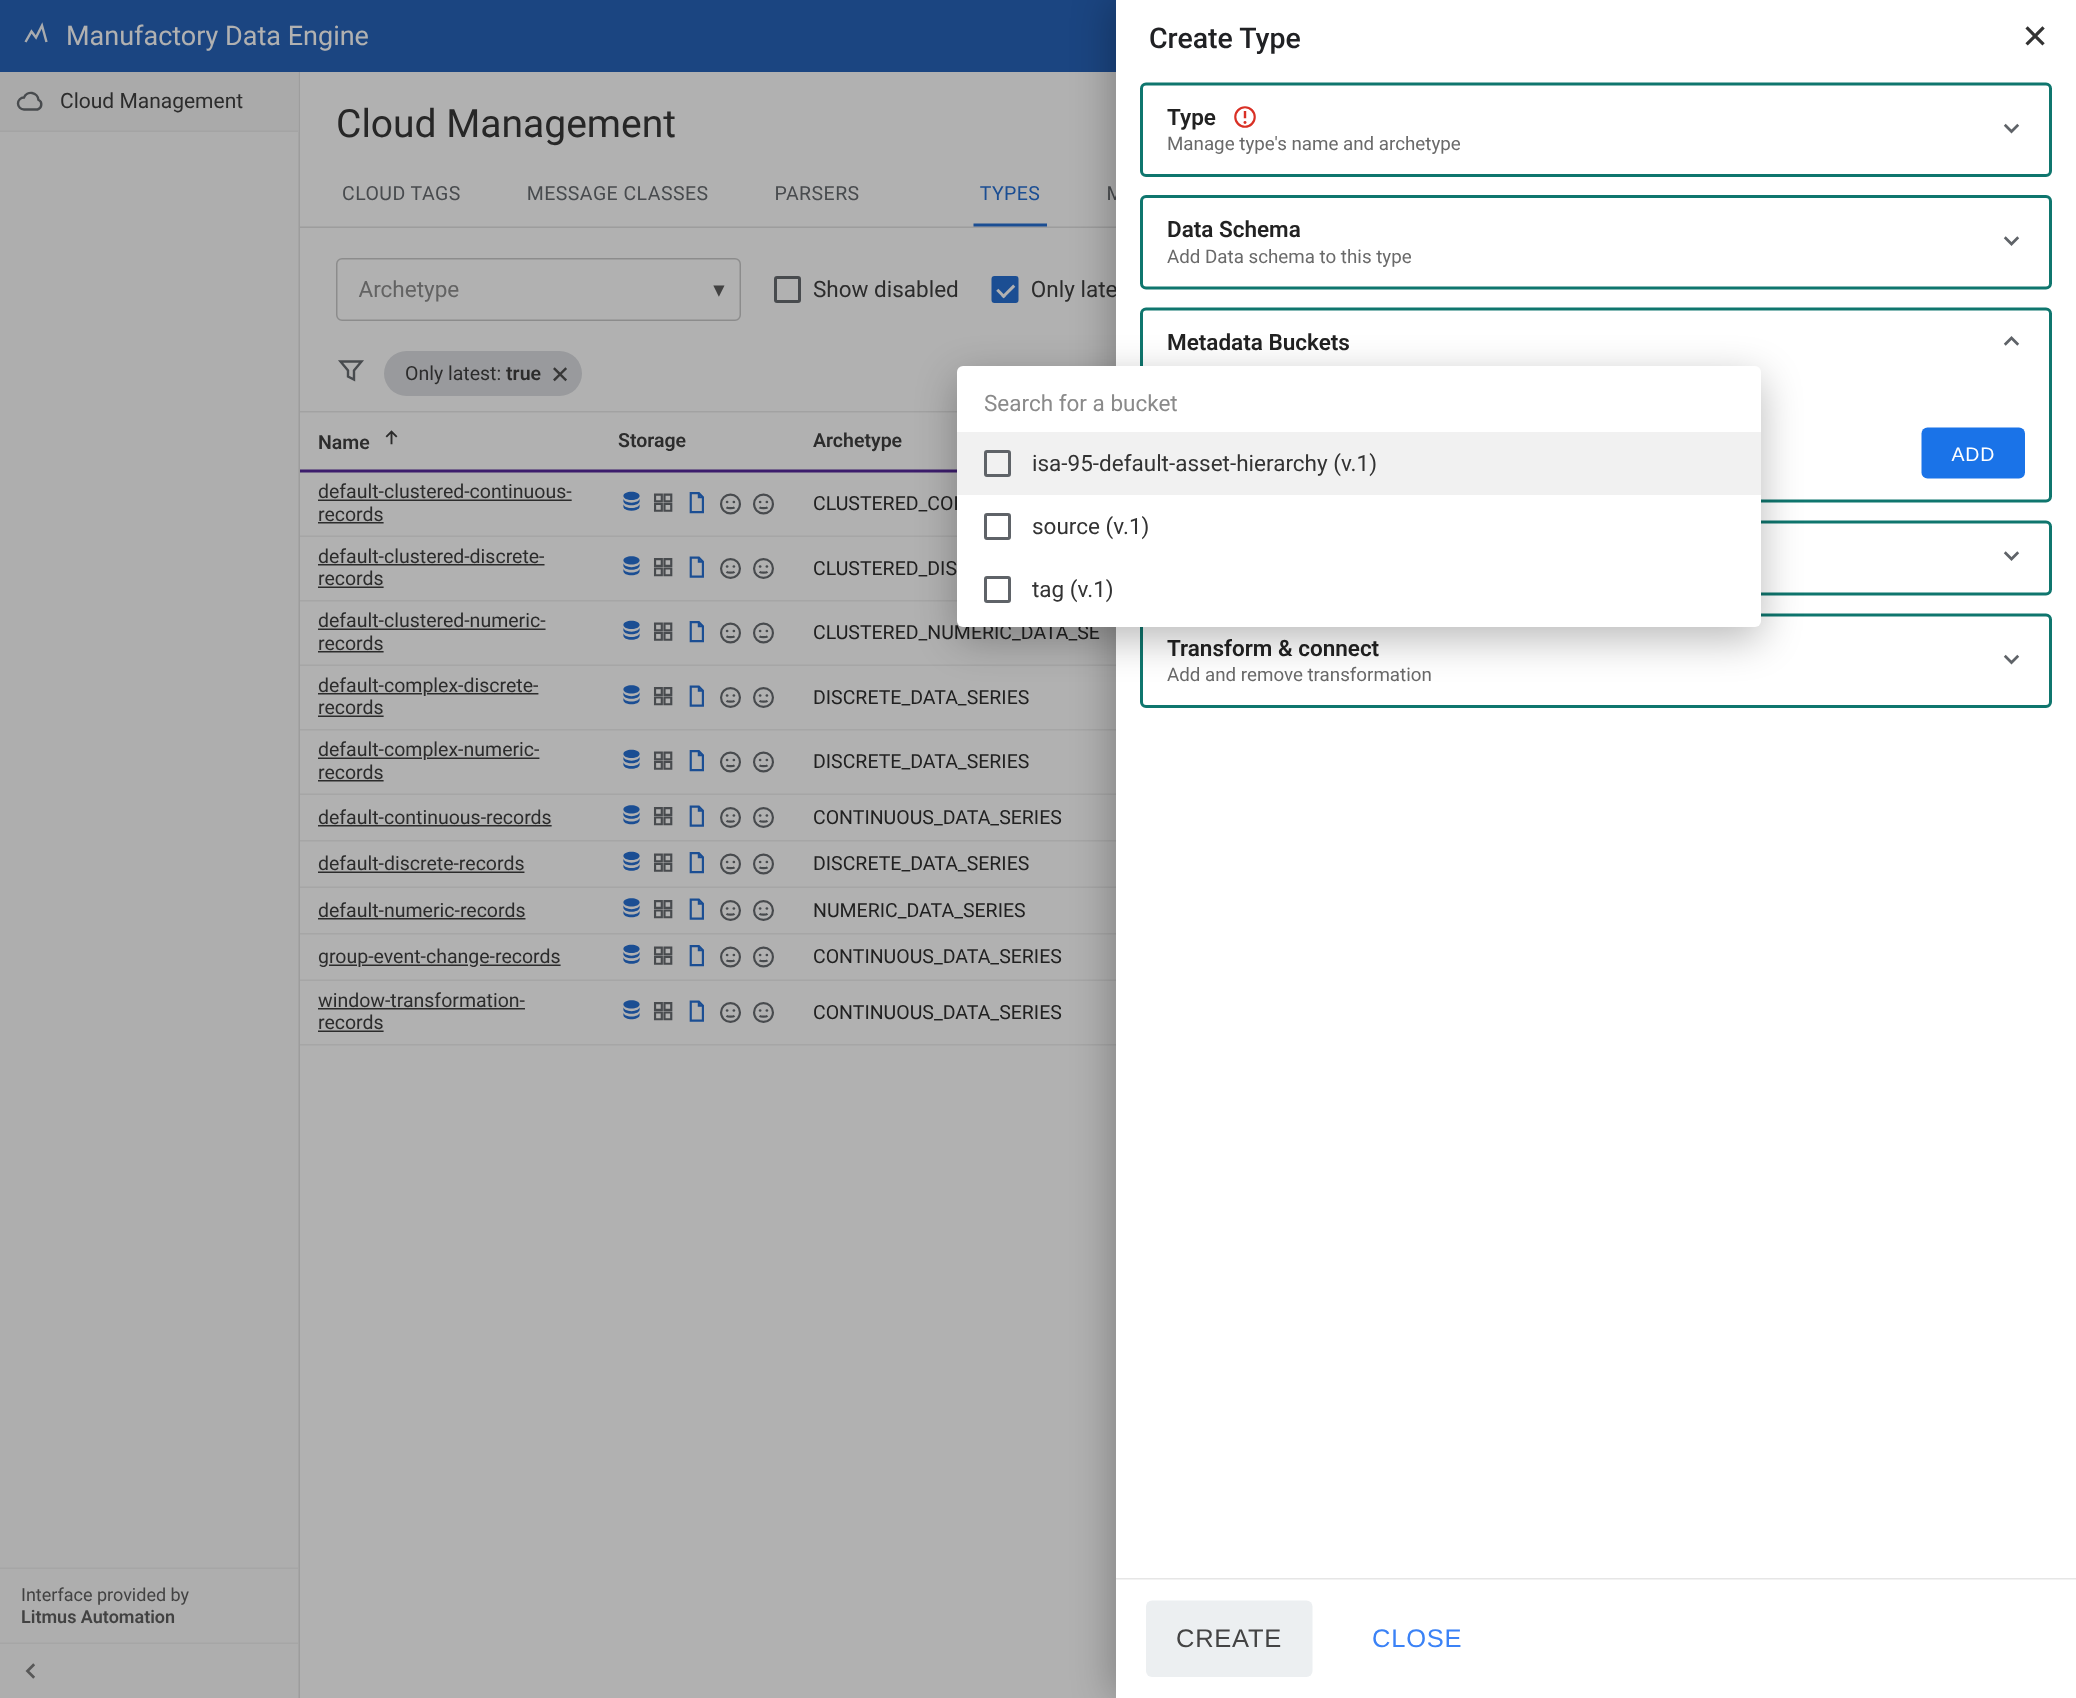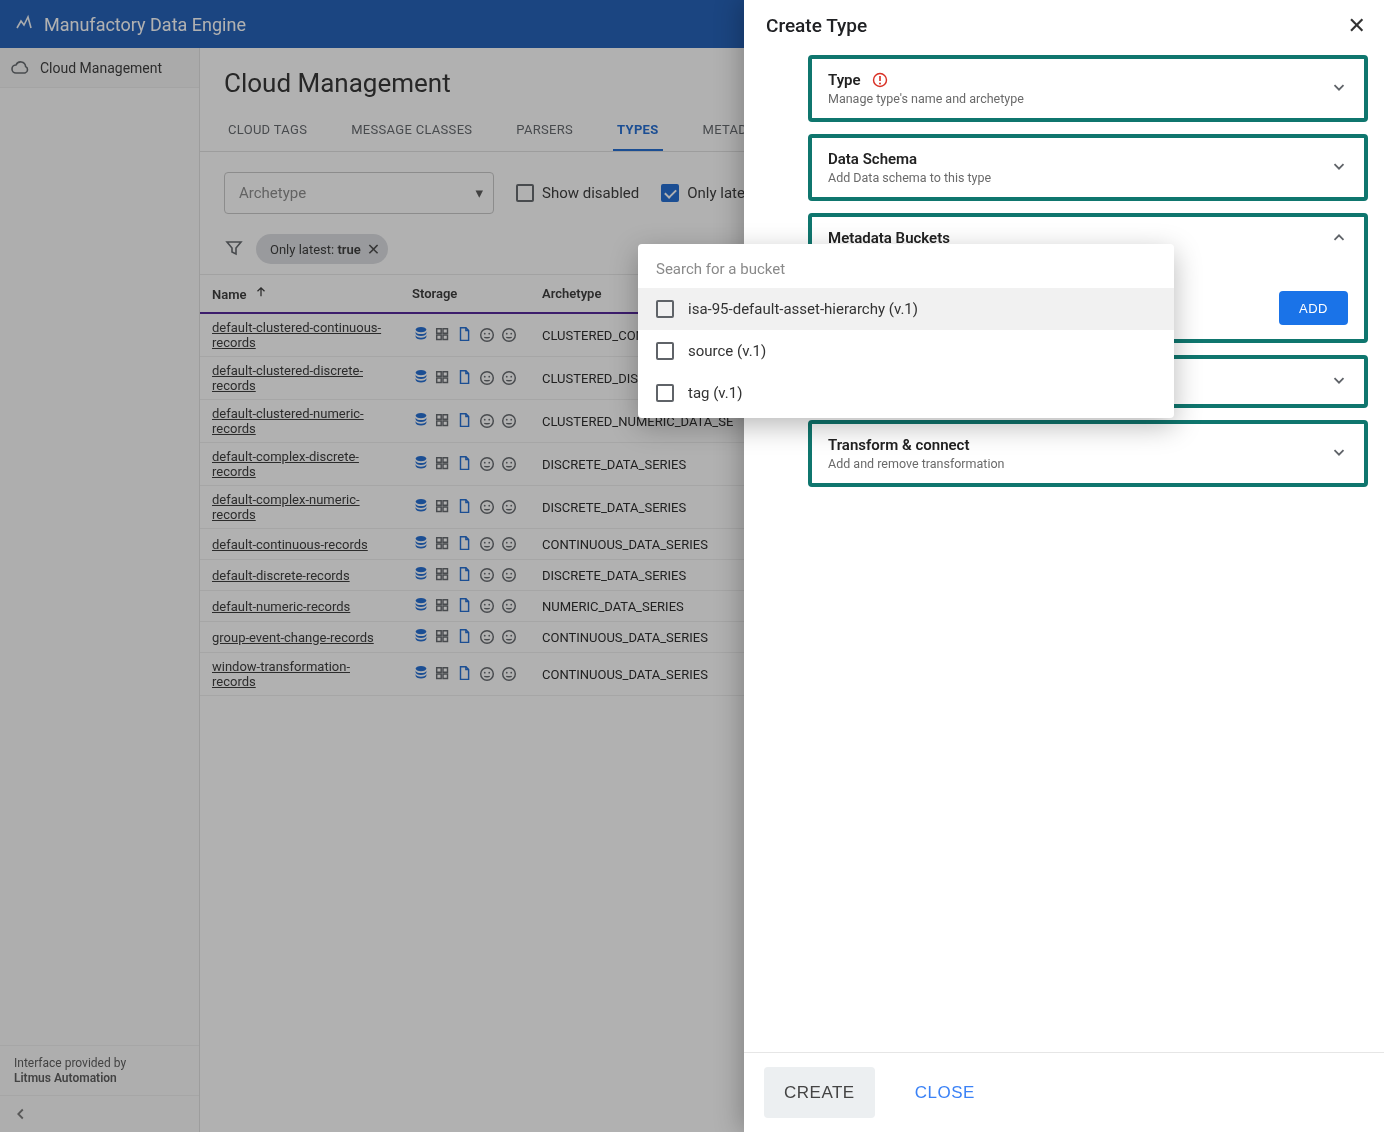--- a/index.html
+++ b/index.html
@@ -97,21 +97,22 @@
     color: #5f6368;
   }
   .tab {
     padding: 10px 4px 12px;
     cursor:pointer;
     letter-spacing:.3px;
   }
   .tab.active {
     color: #1967d2;
     border-bottom: 2px solid #1967d2;
-    font-weight:700;
+    font-weight:400;
+    margin-left:36px;
   }
 
   .filters {
     display:flex;
     align-items:center;
     gap: 22px;
     padding: 20px 24px 16px;
   }
   .archetype-select{
     width: 270px;
@@ -198,25 +199,24 @@
   .panel-header{
     display:flex;align-items:center;justify-content:space-between;
     padding:14px 18px 12px 22px;font-size:19px;font-weight:500;
   }
   .panel-header .close{font-size:22px;color:#333;cursor:pointer;line-height:1;}
   .panel-body{
     flex:1;overflow:auto;padding:6px 16px;
     display:flex;flex-direction:column;gap:12px;
   }
   .accordion{
-    border:4px solid #0f766e;border-radius:4px;
+    border:2px solid #0f766e;border-radius:4px;
     padding:12px 16px;
     display:flex;align-items:center;justify-content:space-between;
     background:#fff;
-    margin-left:48px;
   }
   .accordion .titles{display:flex;flex-direction:column;gap:2px;}
   .accordion .t{font-size:15px;font-weight:600;color:#222;display:flex;align-items:center;gap:10px;}
   .accordion .s{font-size:12.5px;color:#6a6a6a;}
   .accordion .chev{color:#5f6368;cursor:pointer;}
   .warn-icon{color:#d93025;display:inline-flex;}
 
   .accordion.open{align-items:center;flex-direction:column;gap:12px;padding-bottom:14px;}
   .accordion.open .row1{display:flex;width:100%;justify-content:space-between;align-items:flex-start;}
   .add-btn{

